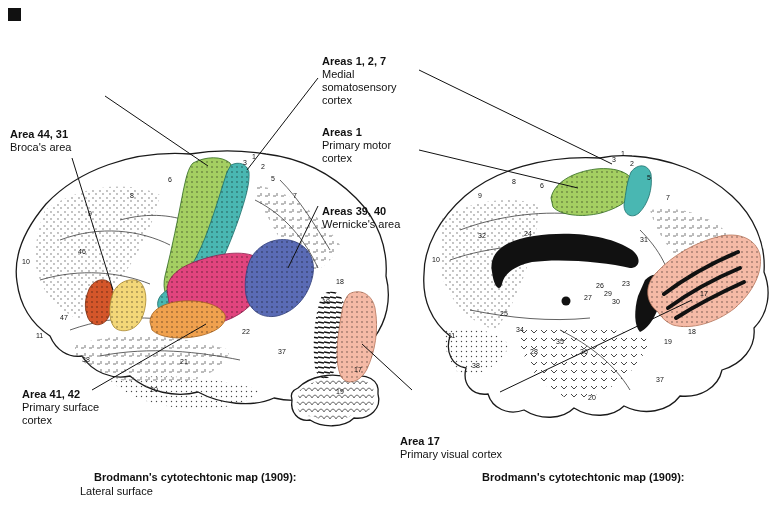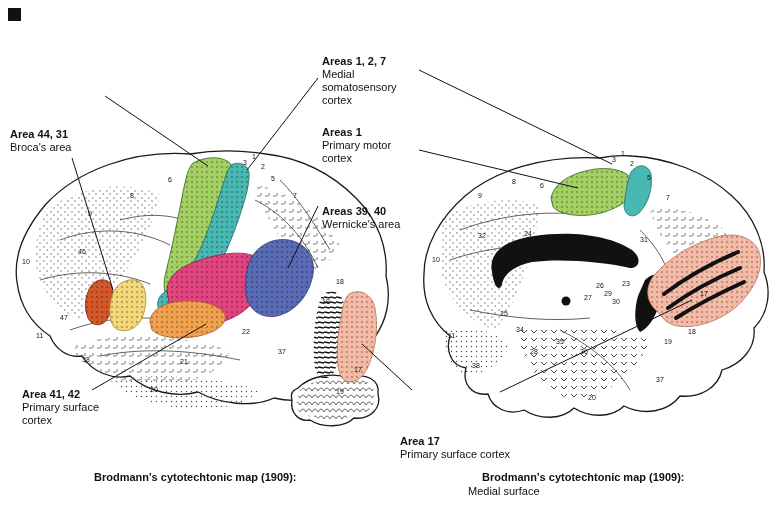--- a/index.html
+++ b/index.html
@@ -274,25 +274,25 @@
   </div>
 
   <div class="label" style="left:22px;top:388px;">
     <div class="lt">Area 41, 42</div>
     <div class="ls">Primary surface</div>
     <div class="ls">cortex</div>
   </div>
 
   <div class="label" style="left:400px;top:408px;margin-top:27px;">
     <div class="lt">Area 17</div>
-    <div class="ls">Primary surface cortex</div>
+    <div class="ls">Primary visual cortex</div>
   </div>
 
   <div class="caption" style="left:80px;top:470px;">
     <div class="ct">Brodmann's cytotechtonic map (1909):</div>
+    <div class="cs">Lateral surface</div>
   </div>
 
   <div class="caption" style="left:468px;top:470px;">
     <div class="ct">Brodmann's cytotechtonic map (1909):</div>
-    <div class="cs">Medial surface</div>
   </div>
 
 </div>
 
 </body></html>

